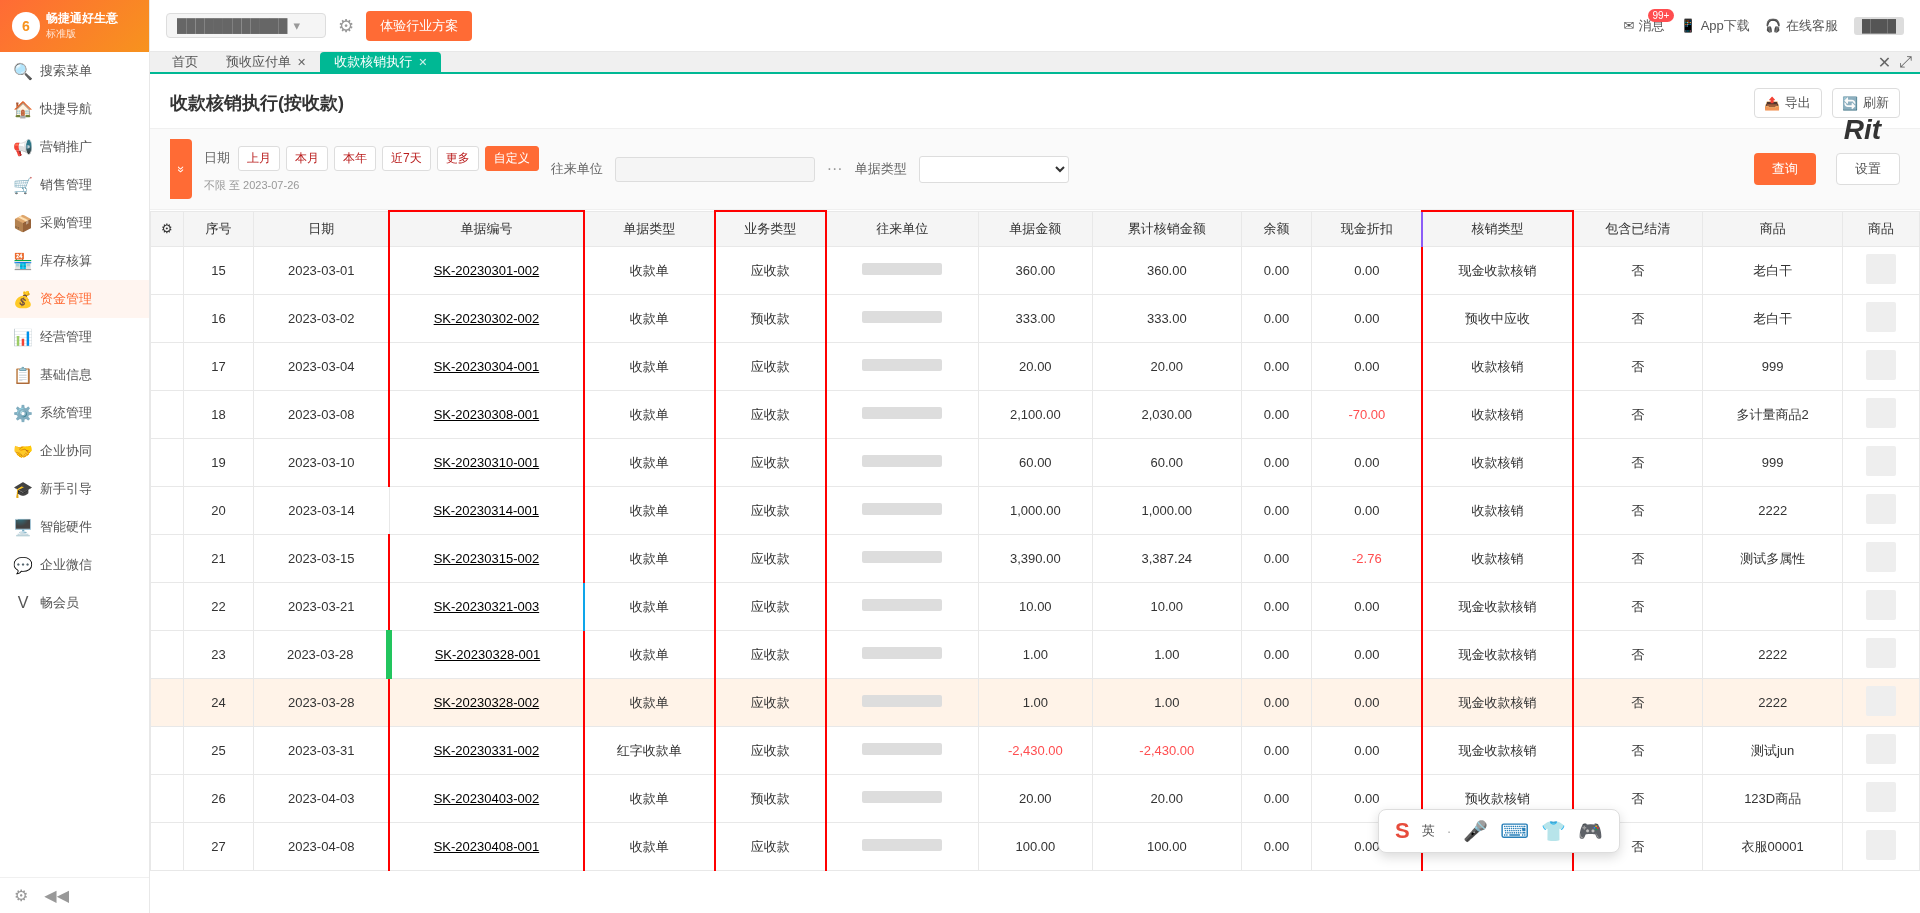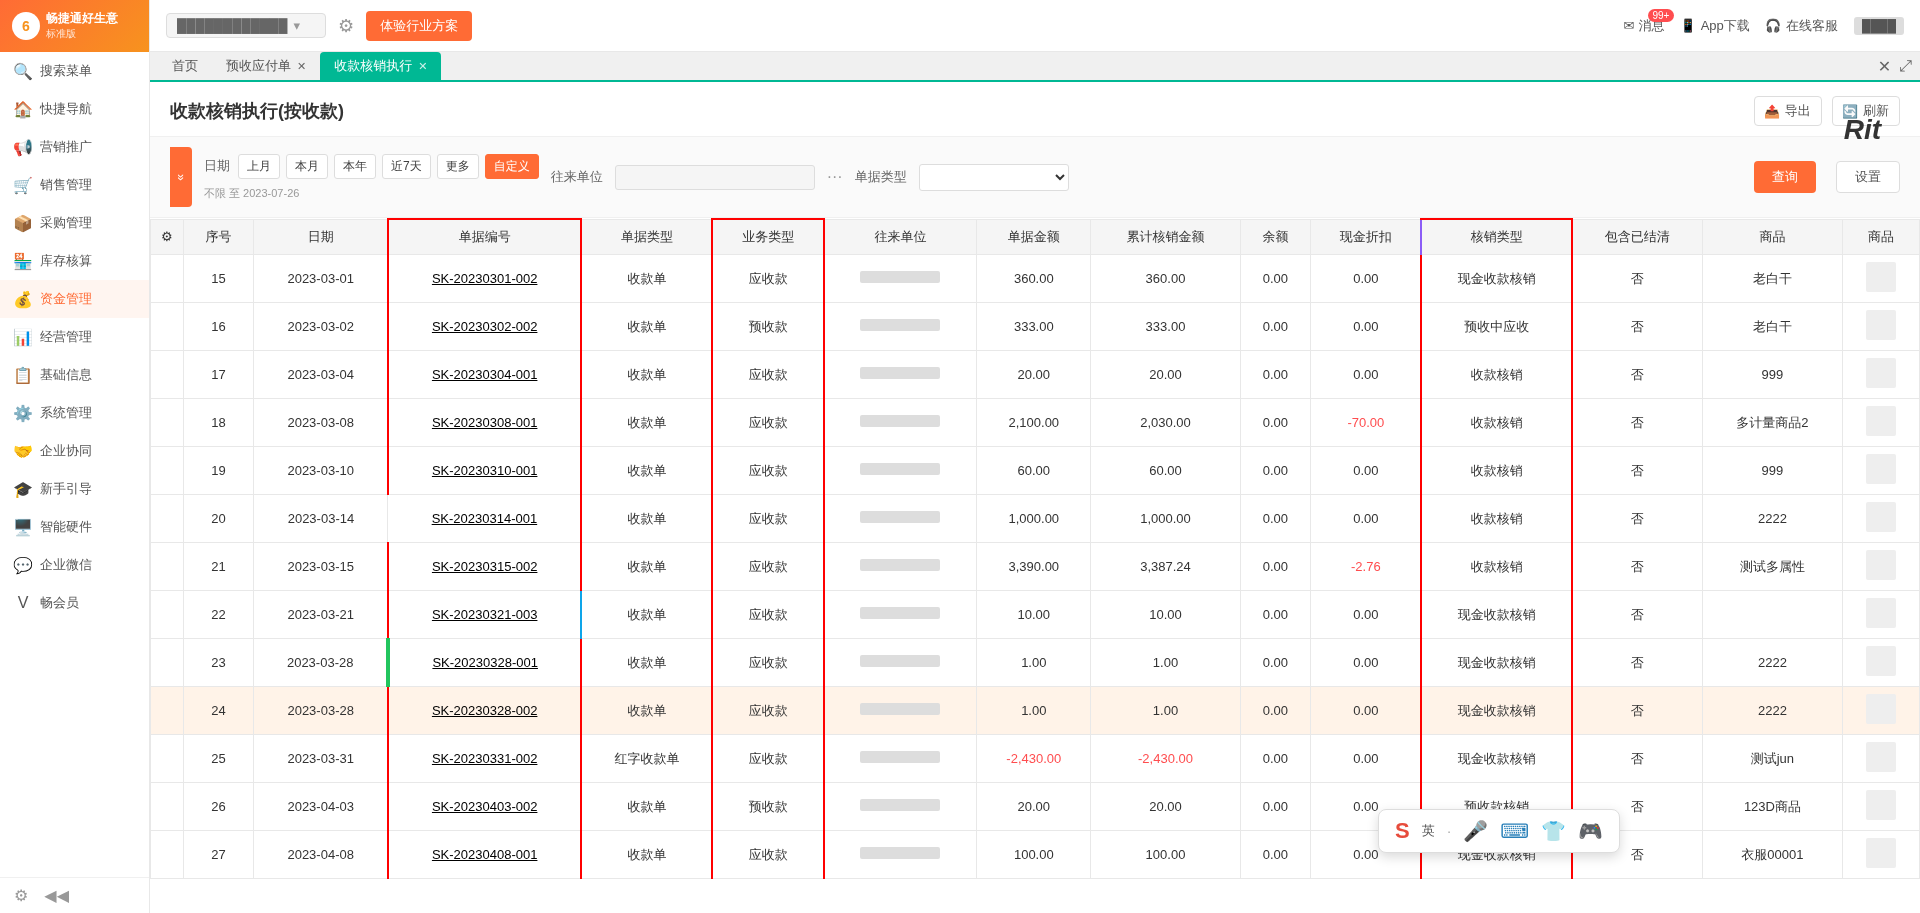--- a/index.html
+++ b/index.html
@@ -82,21 +82,21 @@
     .topbar-app { display: flex; align-items: center; gap: 4px; color: #555; cursor: pointer; font-size: 13px; }
     .topbar-service { display: flex; align-items: center; gap: 4px; color: #555; cursor: pointer; font-size: 13px; }
     .topbar-user { color: #555; cursor: pointer; font-size: 13px; }
 
     
     .tabbar {
       background: #f0f0f0;
       border-bottom: 2px solid #00b894;
       display: flex; align-items: center;
       padding: 0 8px;
-      height: 30px;
+      height: 22px;
     }
     .tab {
       display: flex; align-items: center; gap: 6px;
       padding: 6px 14px;
       cursor: pointer;
       border-radius: 4px 4px 0 0;
       font-size: 13px;
       color: #555;
       height: 100%;
     }
@@ -133,21 +133,21 @@
     .filter-bar {
       padding: 10px 20px;
       border-bottom: 1px solid #f0f0f0;
       background: #fafafa;
     }
     .filter-row { display: flex; align-items: center; gap: 12px; flex-wrap: wrap; }
     .filter-label { color: #666; font-size: 13px; white-space: nowrap; }
     .filter-date-btns { display: flex; gap: 6px; align-items: center; }
     .date-btn {
       padding: 3px 8px; border: 1px solid #ddd; border-radius: 3px;
-      background: #fff; cursor: pointer; color: #404040; font-size: 12px;
+      background: #fff; cursor: pointer; color: #b91c1c; font-size: 12px;
     }
     .date-custom-btn {
       padding: 3px 8px; border: 1px solid #ff6b35; border-radius: 3px;
       background: #ff6b35; cursor: pointer; color: #fff; font-size: 12px;
     }
     .filter-date-hint { font-size: 11px; color: #999; margin-top: 3px; }
     .filter-input {
       border: 1px solid #ddd; border-radius: 3px; padding: 4px 8px;
       font-size: 13px; color: #333; min-width: 180px;
     }
@@ -574,21 +574,21 @@
     <td class="">0.00</td>
     <td style="border-left: 2px solid red; border-right: 2px solid red;">现金收款核销</td>
     <td>否</td>
     <td></td>
     <td><span style="display:inline-block;width:30px;height:30px;background:#eee;border-radius:2px;"></span></td>
   </tr>
             <tr>
     <td></td>
     <td>23</td>
     <td>2023-03-28</td>
-    <td style="border-left: 4px solid #22c55e; border-right: 2px solid red; text-align: center;">
+    <td style="border-left: 6px solid #22c55e; border-right: 2px solid red; text-align: center;">
       <a class="link-cell">SK-20230328-001</a>
     </td>
     <td>收款单</td>
     <td style="border-left: 2px solid red; border-right: 2px solid red;">应收款</td>
     <td><span style="display:inline-block;width:80px;height:12px;background:#ddd;border-radius:2px;"></span></td>
     <td class="">1.00</td>
     <td class="">1.00</td>
     <td>0.00</td>
     <td class="">0.00</td>
     <td style="border-left: 2px solid red; border-right: 2px solid red;">现金收款核销</td>

